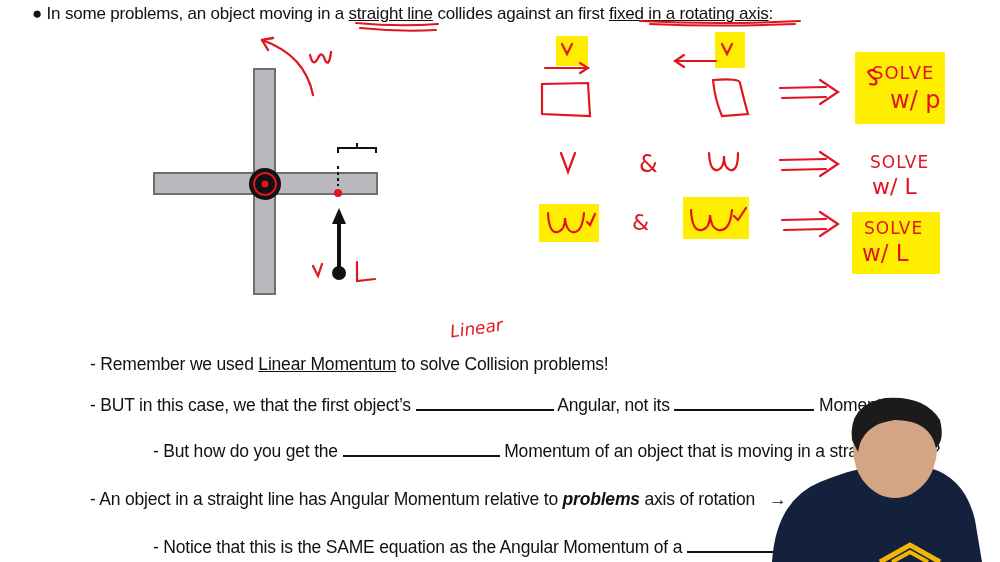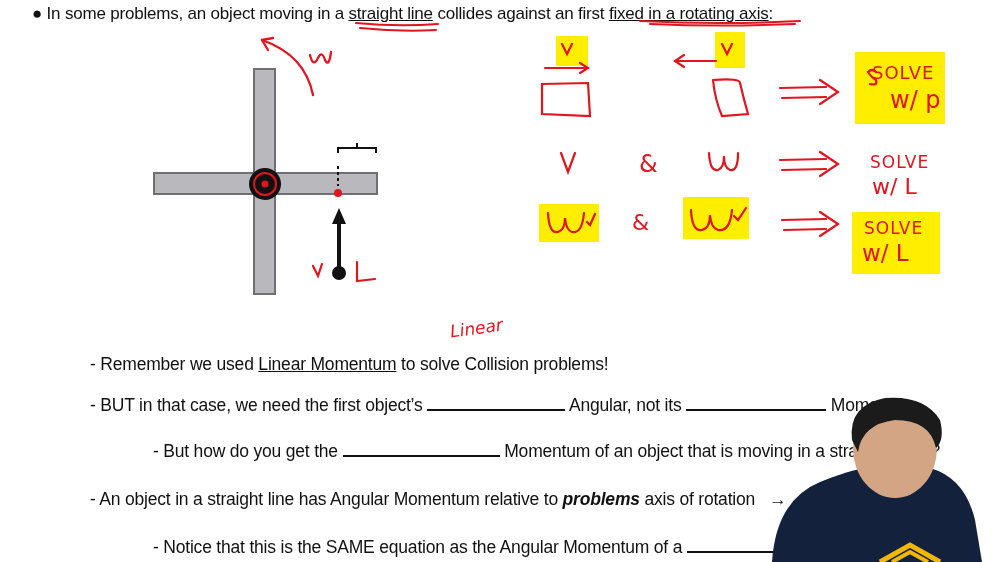--- a/index.html
+++ b/index.html
@@ -114,21 +114,21 @@
 <div class="hand" style="left:864px; top:218px; font-size:17px; letter-spacing:1px;">SOLVE</div>
 <div class="hand" style="left:862px; top:240px; font-size:23px;">w/ L</div>
 
 <div class="hand" style="left:450px; top:318px; font-size:17px; font-style:italic; transform:rotate(-8deg);">Linear</div>
 
 <div class="line" style="left:90px; top:354px;">
   <span>- Remember we used </span><span class="u">Linear Momentum</span><span> to solve Collision problems!</span>
 </div>
 
 <div class="line" style="left:90px; top:395px;">
-  <span>- BUT in that case, we need the first object’s </span><span class="blank" style="width:138px;"></span><span> Angular, not its </span><span class="blank" style="width:140px;"></span><span> Momentum.</span>
+  <span>- BUT in this case, we that the first object’s </span><span class="blank" style="width:138px;"></span><span> Angular, not its </span><span class="blank" style="width:140px;"></span><span> Momentum.</span>
 </div>
 
 <div class="line" style="left:153px; top:441px;">
   <span>- But how do you get the </span><span class="blank" style="width:157px;"></span><span> Momentum of an object that is moving in a straight line?!?</span>
 </div>
 
 <div class="line" style="left:90px; top:489px;">
   <span>- An object in a straight line has Angular Momentum relative to </span><b><i>problems</i></b><span> axis of rotation</span>&nbsp;&nbsp;&nbsp;<b>→</b>
 </div>
 

